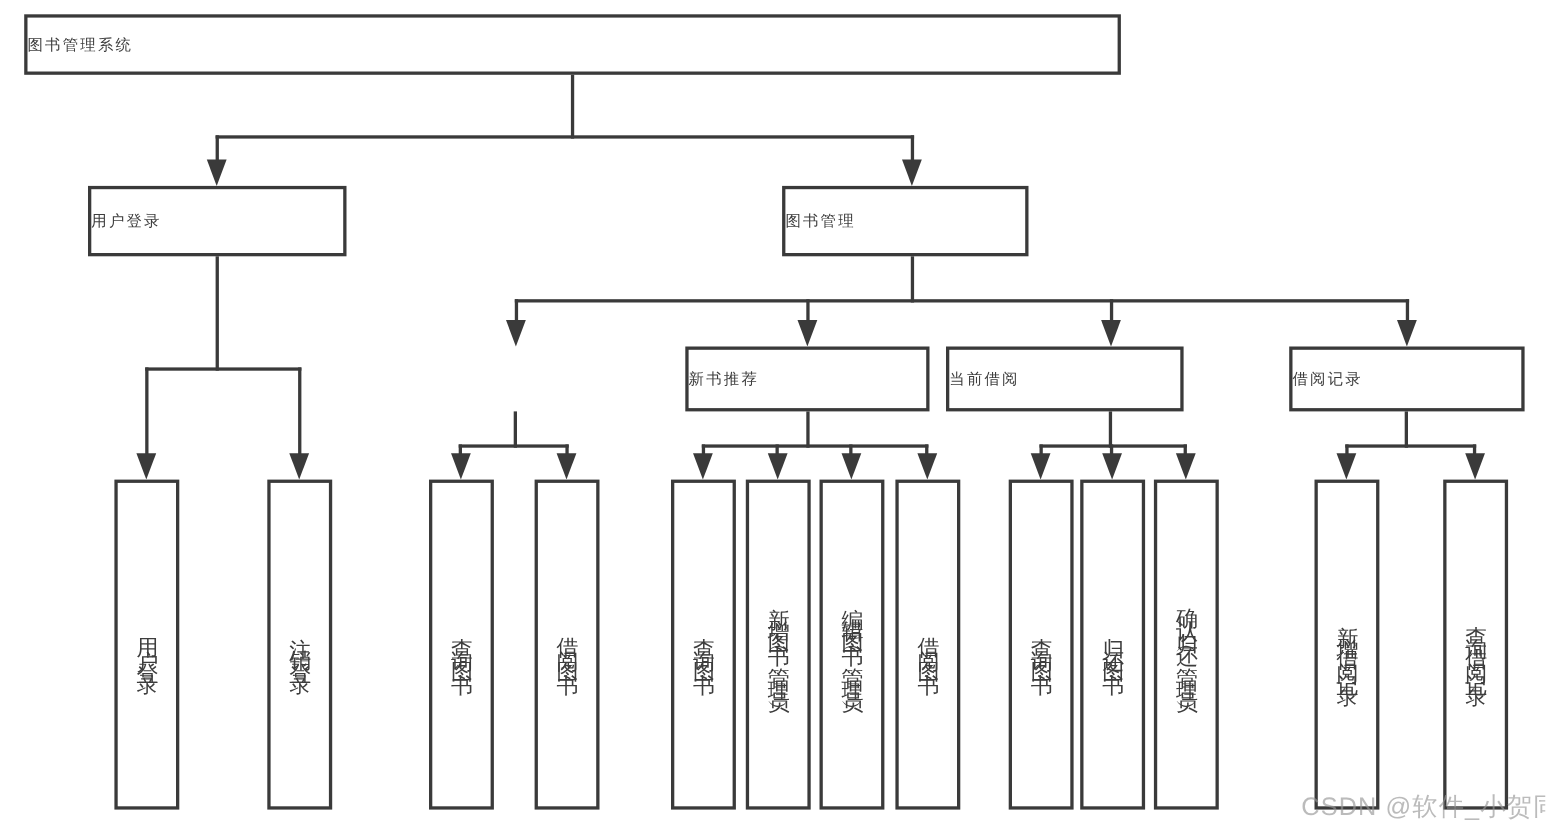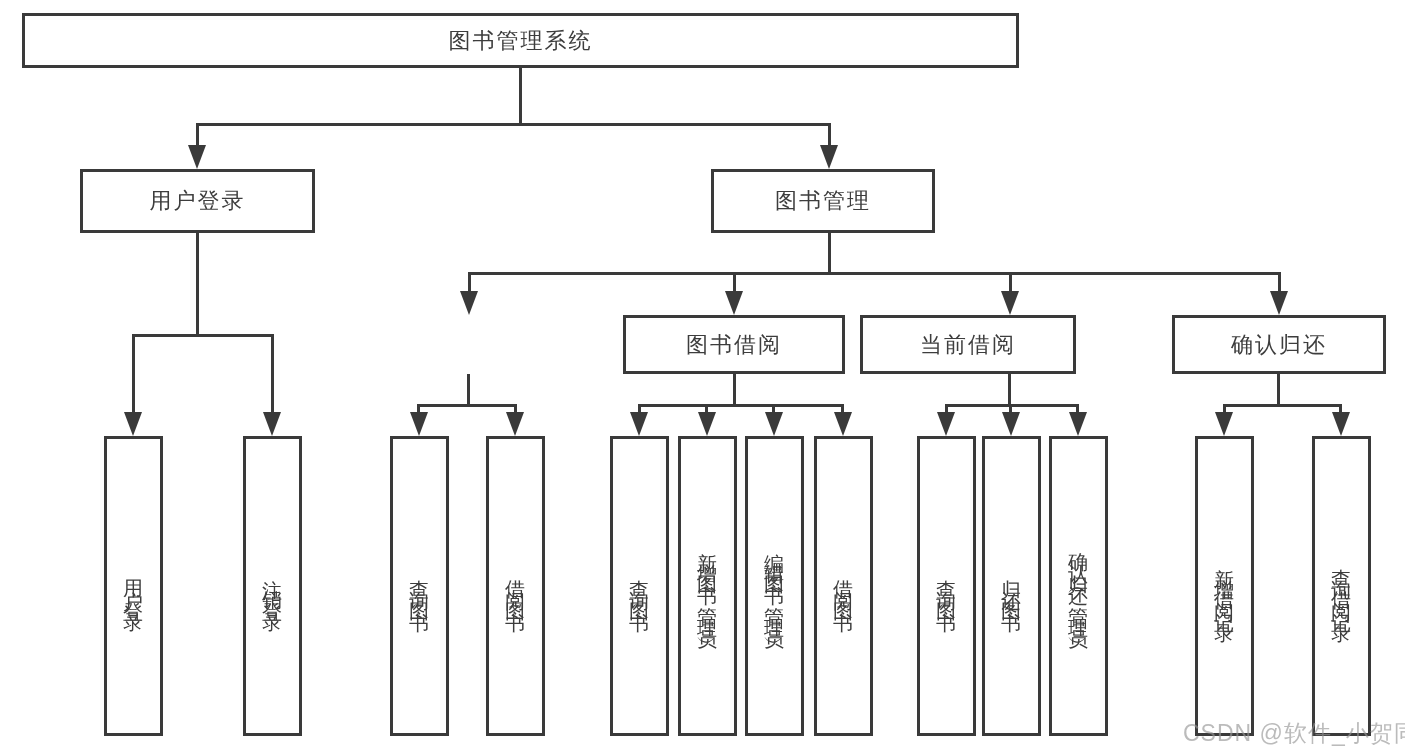--- a/index.html
+++ b/index.html
@@ -11,23 +11,22 @@
     font-family: "Liberation Sans", "DejaVu Sans", sans-serif;
     overflow: hidden;
   }
   .node {
     position: absolute;
     box-sizing: border-box;
     border: 3px solid #3a3a3a;
     background: #ffffff;
     display: flex;
     align-items: center;
-    justify-content: center;
     color: #3d3d3d;
-    font-size: 22px;
+    font-size: 14px;
     letter-spacing: 2px;
     white-space: nowrap;
   }
   .leaf {
     position: absolute;
     box-sizing: border-box;
     border: 3px solid #3a3a3a;
     background: #ffffff;
     width: 59px;
     top: 436px;
@@ -105,27 +104,27 @@
   <div class="vline" style="left:468px; top:272px; height:28px;"></div>
   <div class="vline" style="left:733px; top:272px; height:28px;"></div>
   <div class="vline" style="left:1009px; top:272px; height:28px;"></div>
   <div class="vline" style="left:1278px; top:272px; height:28px;"></div>
   <div class="arrow" style="left:460px; top:291px;"></div>
   <div class="arrow" style="left:725px; top:291px;"></div>
   <div class="arrow" style="left:1001px; top:291px;"></div>
   <div class="arrow" style="left:1270px; top:291px;"></div>
 
   <div class="node" style="left:623px; top:315px; width:222px; height:59px;">
-    <span>图书借阅</span>
+    <span>新书推荐</span>
   </div>
   <div class="node" style="left:860px; top:315px; width:216px; height:59px;">
     <span>当前借阅</span>
   </div>
   <div class="node" style="left:1172px; top:315px; width:214px; height:59px;">
-    <span>确认归还</span>
+    <span>借阅记录</span>
   </div>
 
   <div class="vline" style="left:467px; top:374px; height:33px;"></div>
   <div class="hline" style="left:417px; top:404px; width:100px;"></div>
   <div class="vline" style="left:417px; top:404px; height:16px;"></div>
   <div class="vline" style="left:514px; top:404px; height:16px;"></div>
   <div class="arrow" style="left:410px; top:412px;"></div>
   <div class="arrow" style="left:506px; top:412px;"></div>
 
   <div class="vline" style="left:733px; top:374px; height:33px;"></div>

